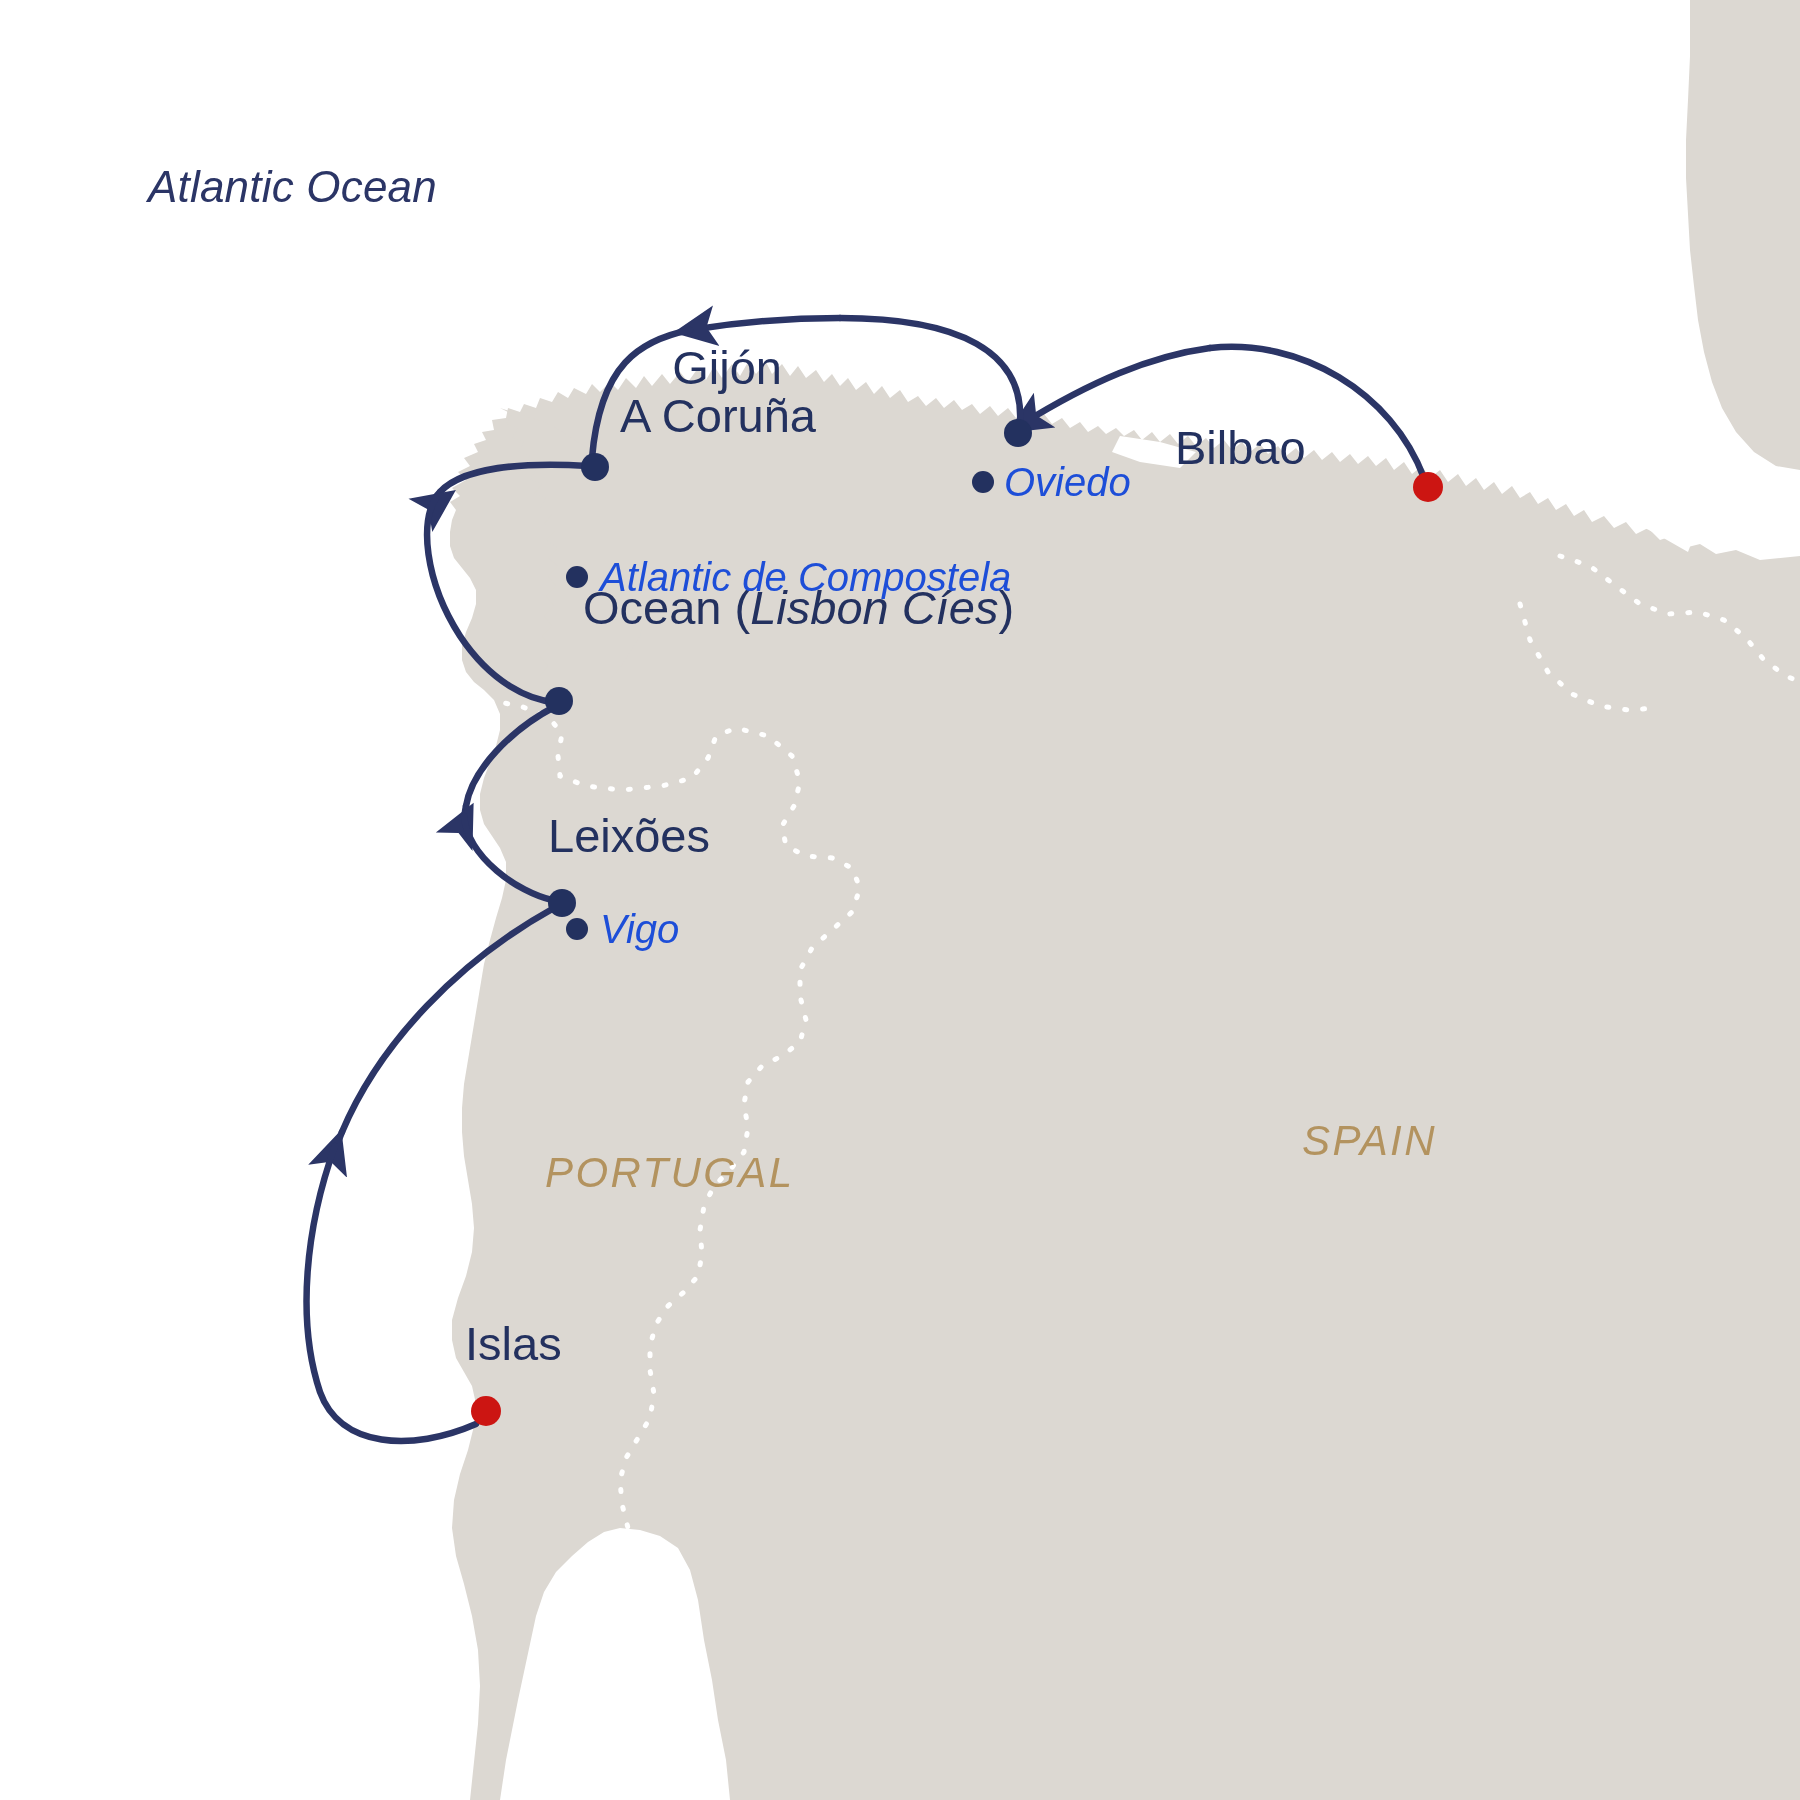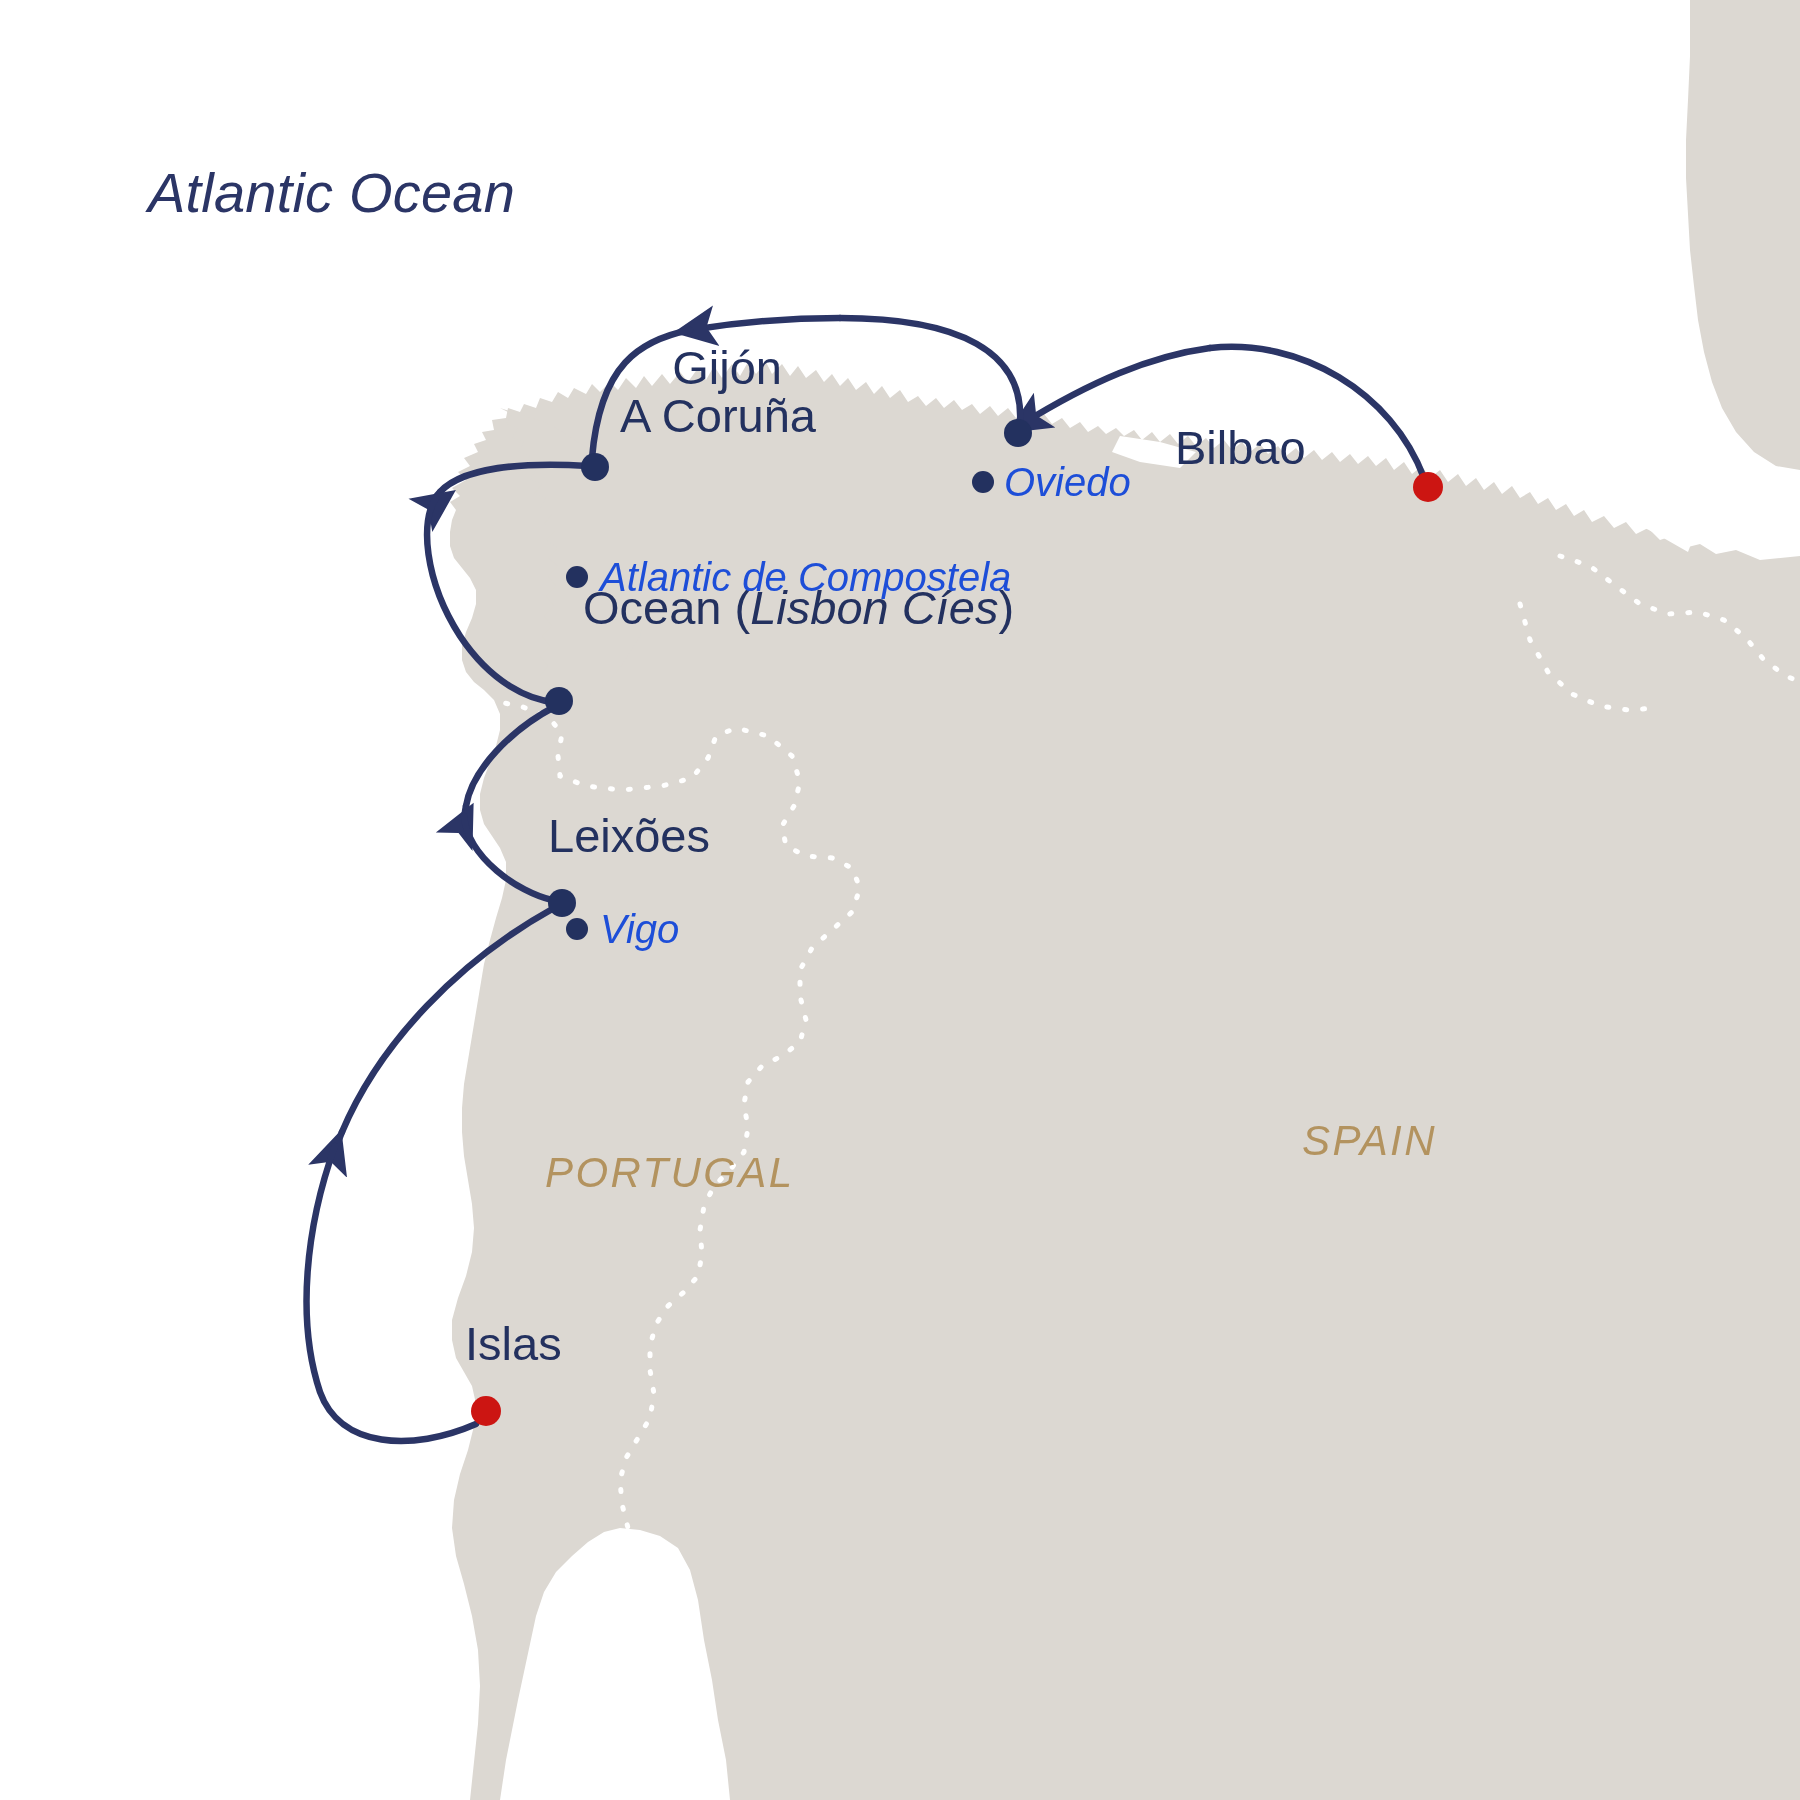--- a/index.html
+++ b/index.html
@@ -24,21 +24,21 @@
     display: block;
   }
   .lbl {
     position: absolute;
     white-space: nowrap;
     color: #2b3566;
     line-height: 1;
     user-select: none;
   }
   .lbl-ocean {
-    font-size: 56px;
+    font-size: 44px;
     font-style: italic;
     color: #2b3566;
     letter-spacing: 0.2px;
   }
   .lbl-port {
     font-size: 47px;
     color: #23315f;
   }
   .lbl-city {
     font-size: 40px;

